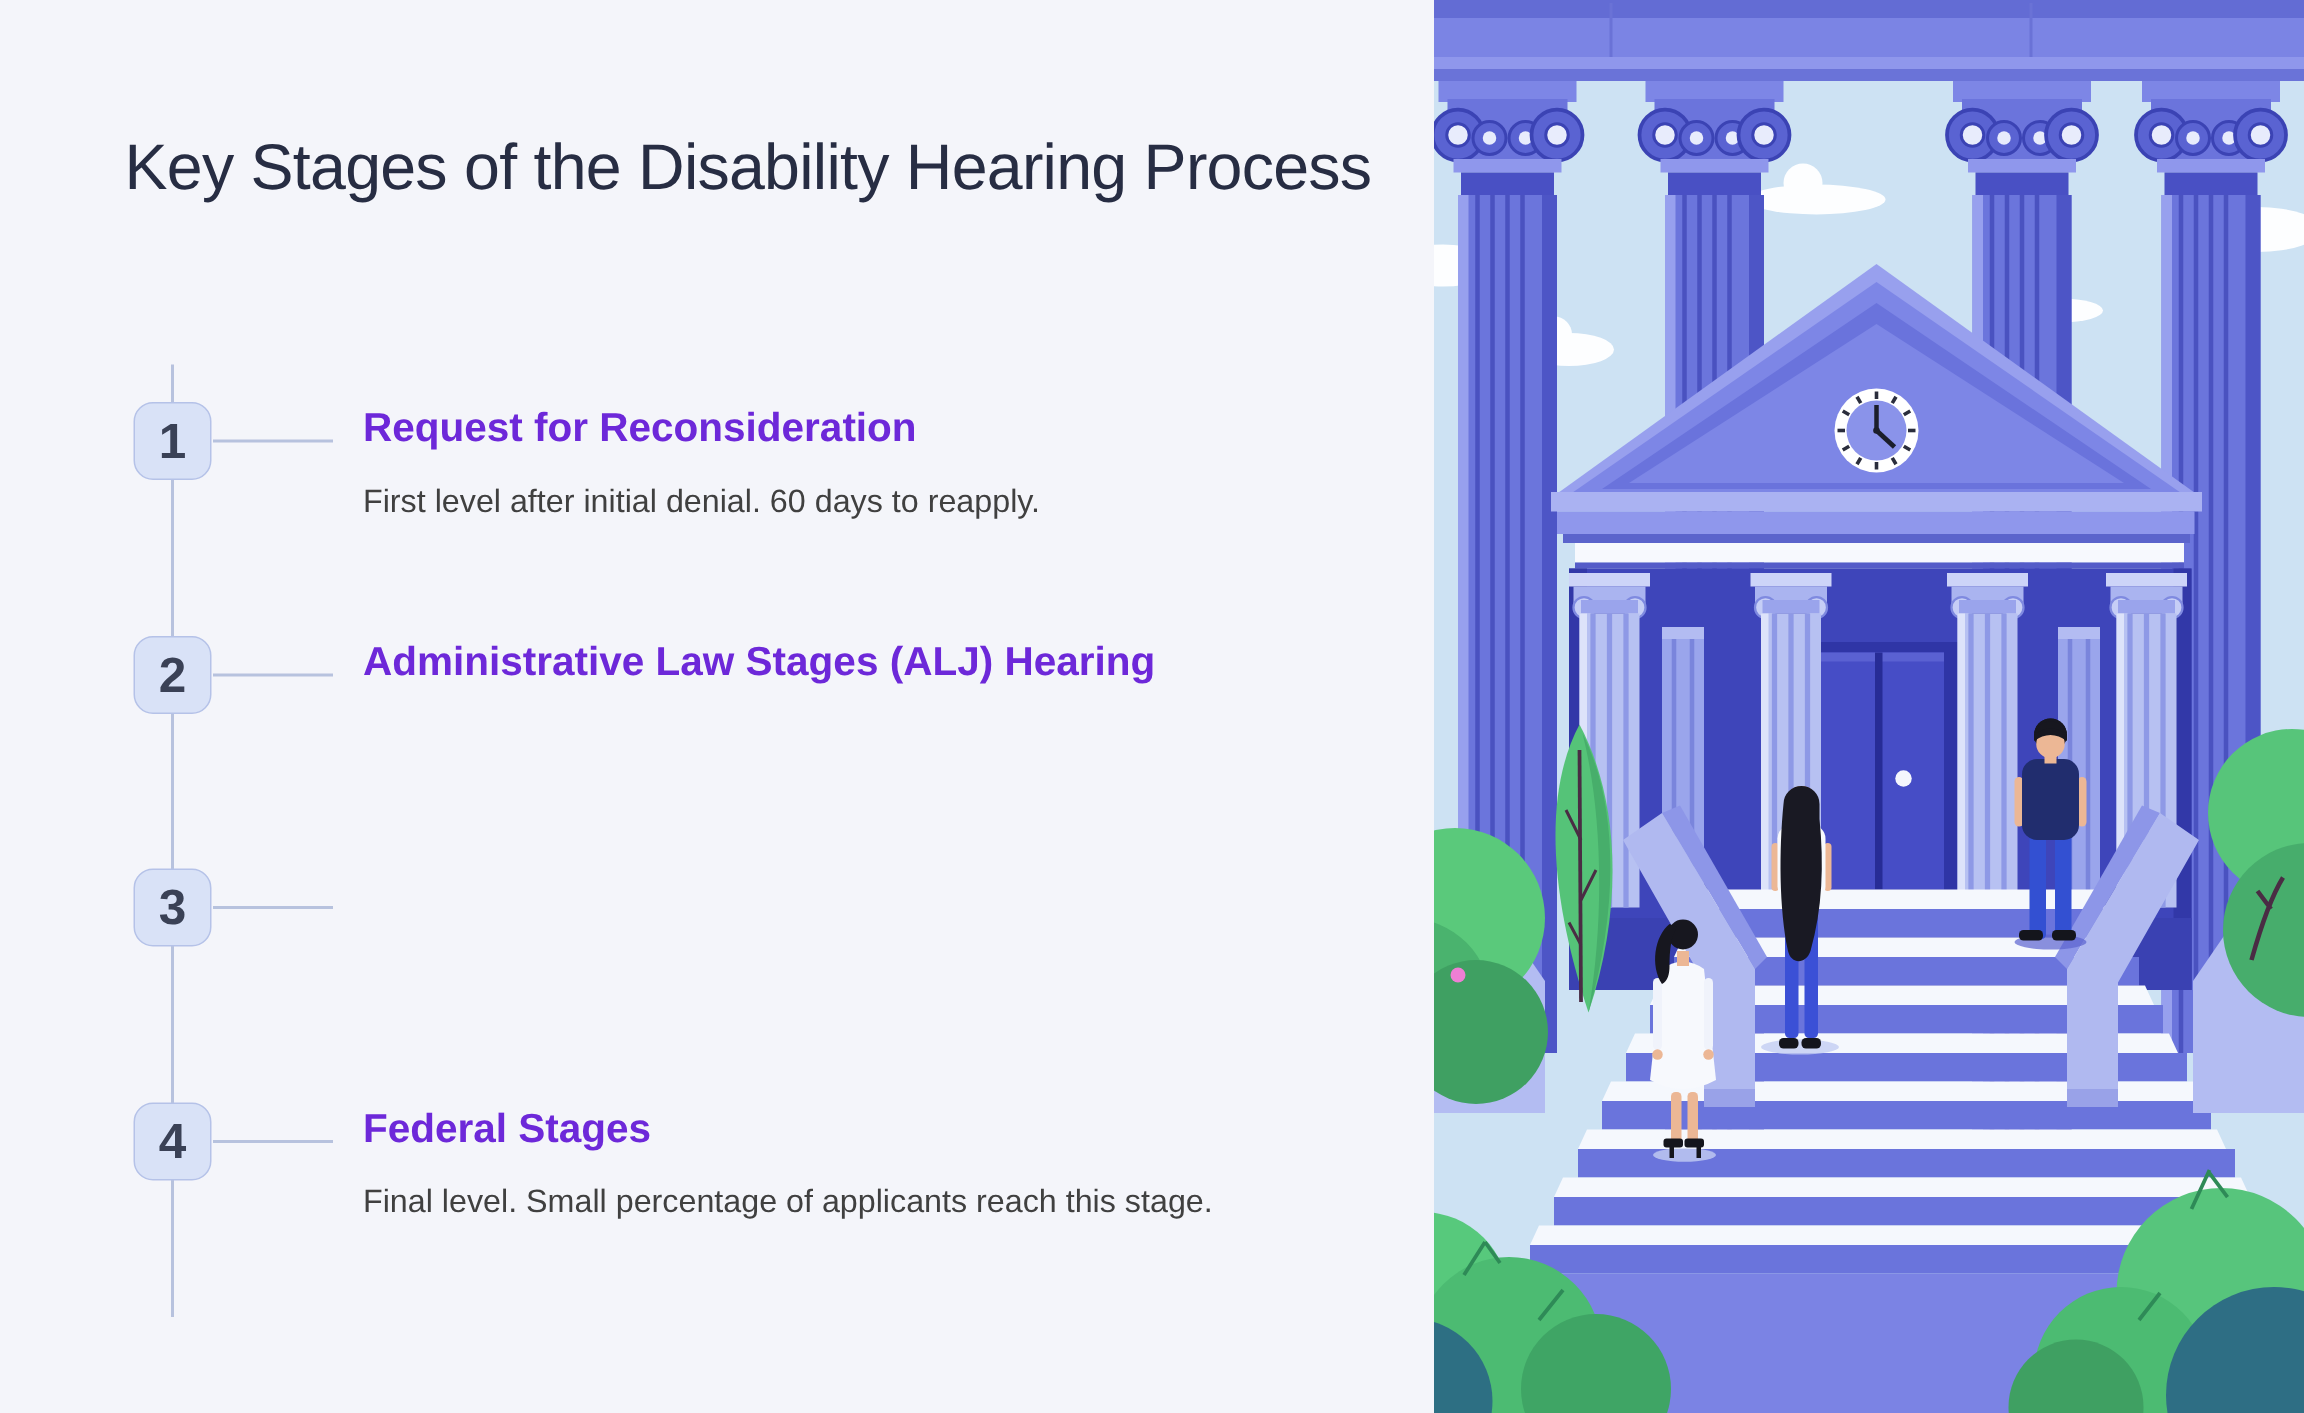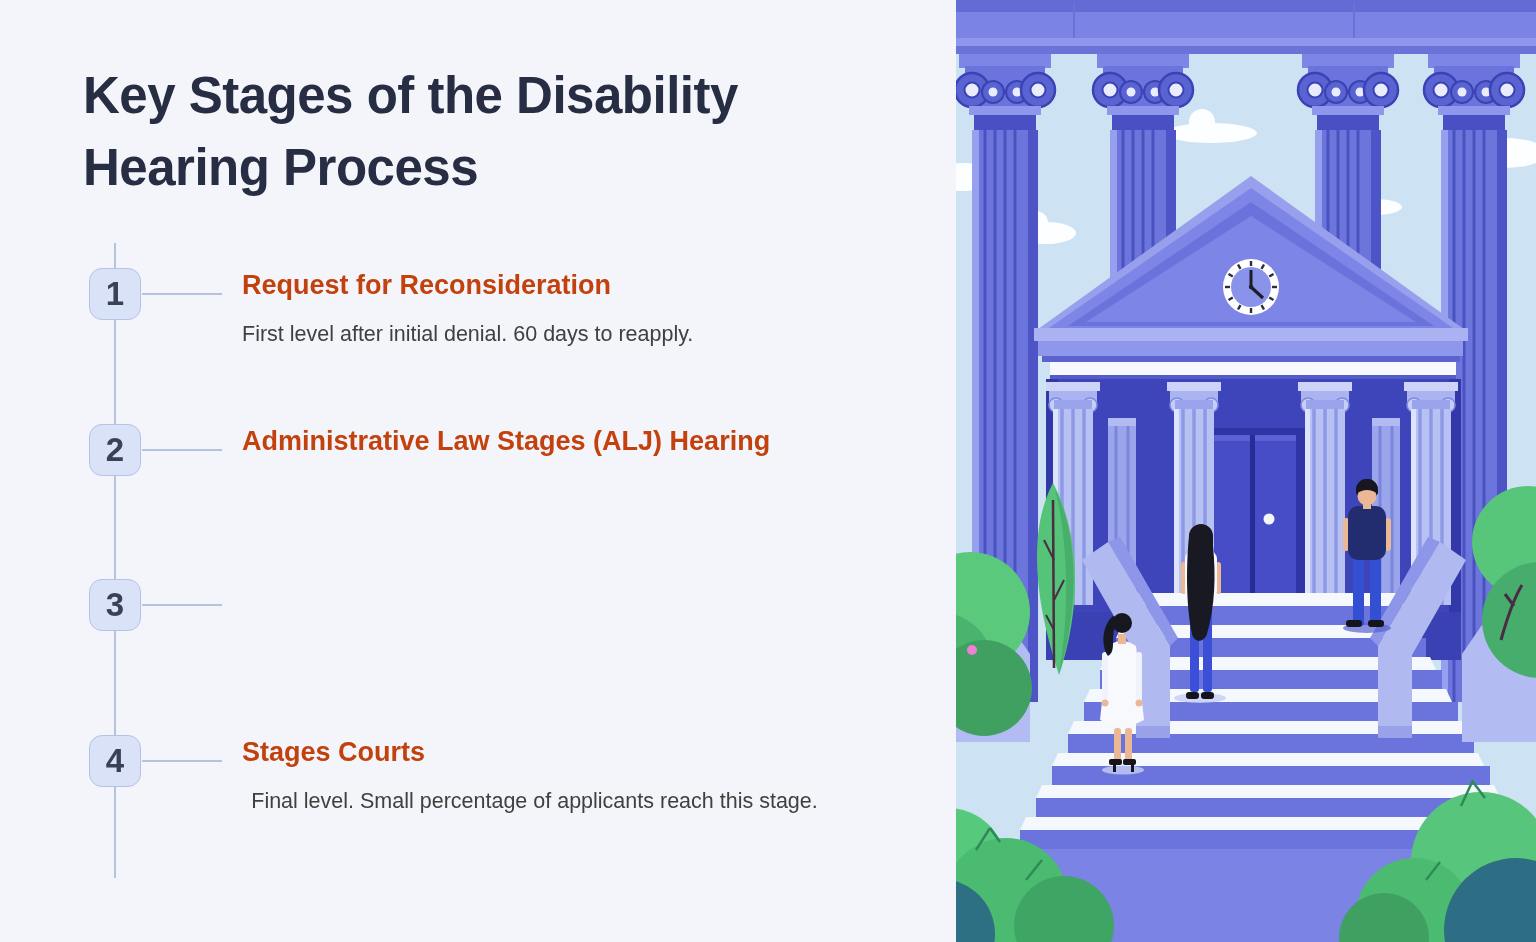--- a/index.html
+++ b/index.html
@@ -1,34 +1,34 @@
 <!DOCTYPE html>
 <html><head>
 <meta charset="utf-8">
 <title>Key Stages of the Disability Hearing Process</title>
 <style>
   html,body{margin:0;padding:0;background:#e9eaf2;}
   .canvas{position:relative;width:1536px;height:942px;overflow:hidden;
           font-family:"Liberation Sans","DejaVu Sans",sans-serif;background:#f4f5fa;}
   
   .left-panel{position:absolute;left:0;top:0;width:956px;height:942px;background:#f4f5fa;}
-  .page-title{position:absolute;left:83px;top:60px;width:850px;margin:0;
-              font-size:51px;line-height:72px;font-weight:700;letter-spacing:-0.5px;color:#272d43;}
+  .page-title{position:absolute;left:83px;top:76px;width:850px;margin:0;
+              font-size:43px;line-height:72px;font-weight:400;letter-spacing:-0.5px;color:#272d43;}
   .vline{position:absolute;left:114px;top:243px;width:2px;height:635px;background:#b7c2de;}
   .step{position:absolute;left:0;width:956px;height:150px;}
   .step-1{top:268px}.step-2{top:424px}.step-3{top:579px}.step-4{top:735px}
   .badge{position:absolute;left:89px;top:0;width:52px;height:52px;box-sizing:border-box;
          background:#d9e2f7;border:1px solid #b5c2e8;border-radius:13px;
          display:flex;align-items:center;justify-content:center;
          font-size:33px;font-weight:700;color:#3a4156;}
   .connector{position:absolute;left:142px;top:25px;width:80px;height:2px;background:#b7c2de;}
   .step-text{position:absolute;left:242px;top:0;width:690px;}
-  .step-title{margin:0;font-size:27px;line-height:34px;font-weight:700;color:#c2410c;}
+  .step-title{margin:0;font-size:27px;line-height:34px;font-weight:700;color:#6d28d9;}
   .step-desc{margin:14px 0 0 0;font-size:21.5px;line-height:37px;font-weight:400;color:#404040;}
-  .step-4 .step-desc{max-width:585px;text-align:center;}
+  .step-4 .step-desc{max-width:585px;}
   
   .right-panel{position:absolute;left:956px;top:0;width:580px;height:942px;}
   .right-panel svg{display:block;width:100%;height:100%;}
 </style>
 </head>
 <body>
 
 <div class="canvas">
 
   <div class="left-panel">
@@ -64,21 +64,21 @@
       <div class="step-text">
       </div>
     </div>
 
     <div class="step step-4">
       <div class="badge">
         <span>4</span>
       </div>
       <div class="connector"></div>
       <div class="step-text">
-        <h2 class="step-title">Stages Courts</h2>
+        <h2 class="step-title">Federal Stages</h2>
         <p class="step-desc">Final level. Small percentage of applicants reach this stage.</p>
       </div>
     </div>
   </div>
 
   <div class="right-panel">
     <svg viewBox="0 0 580 942" preserveAspectRatio="none" role="img" aria-label="People climbing the front steps of a classical courthouse with tall columns and a clock in the pediment">
       <defs>
         <g id="cap">
           <rect x="-46" y="54" width="92" height="14" fill="#7d86e6"></rect>

